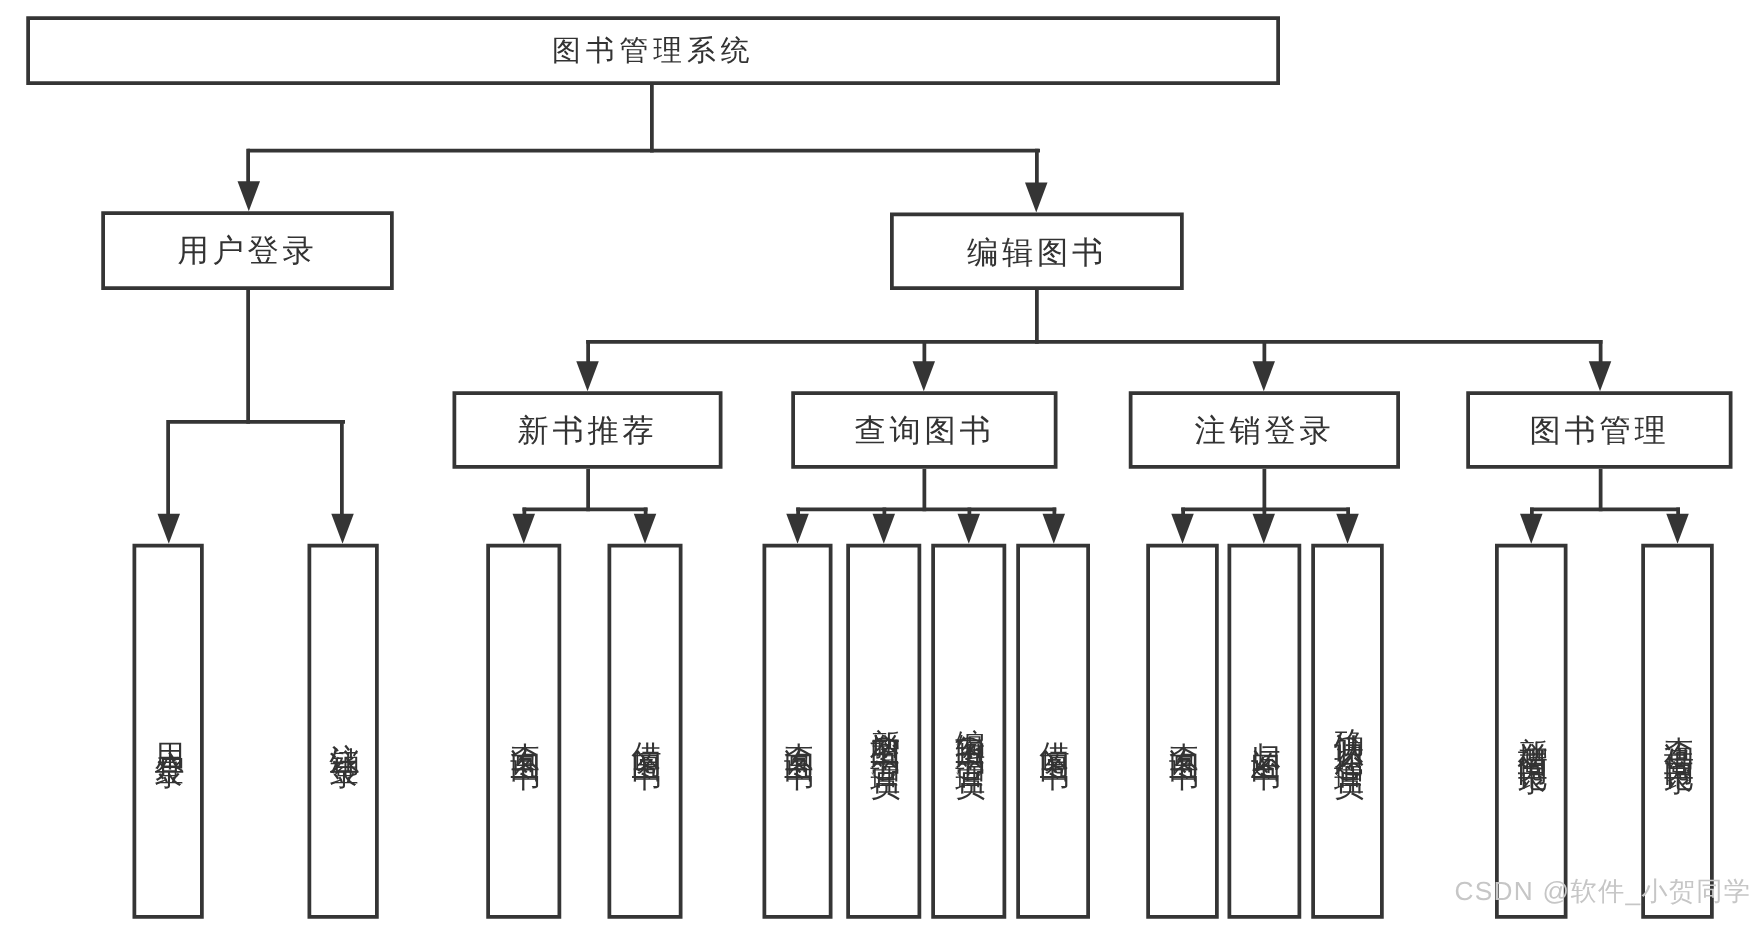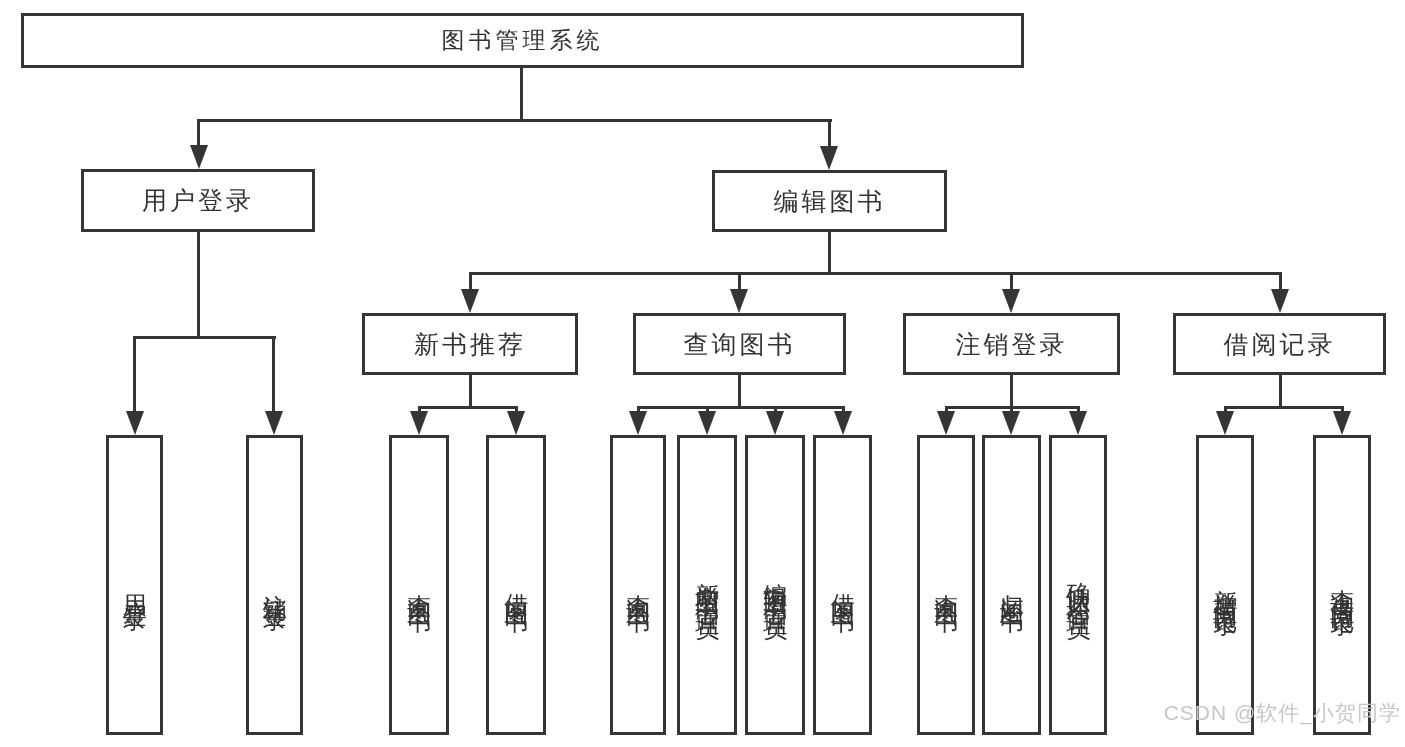--- a/index.html
+++ b/index.html
@@ -81,21 +81,21 @@
   <div class="node" style="left:81px; top:169px; width:234px; height:63px;">用户登录</div>
 
   <div class="node" style="left:712px; top:170px; width:235px; height:62px;">编辑图书</div>
 
   <div class="node" style="left:362px; top:313px; width:216px; height:62px;">新书推荐</div>
 
   <div class="node" style="left:633px; top:313px; width:213px; height:62px;">查询图书</div>
 
   <div class="node" style="left:903px; top:313px; width:217px; height:62px;">注销登录</div>
 
-  <div class="node" style="left:1173px; top:313px; width:213px; height:62px;">借阅记录</div>
+  <div class="node" style="left:1173px; top:313px; width:213px; height:62px;">图书管理</div>
 
   <div class="leaf" style="left:106px; width:57px;">
     <span>用户登录</span>
   </div>
   <div class="leaf" style="left:246px; width:57px;">
     <span>注销登录</span>
   </div>
 
   <div class="leaf" style="left:389px; width:60px;">
     <span>查询图书</span>

